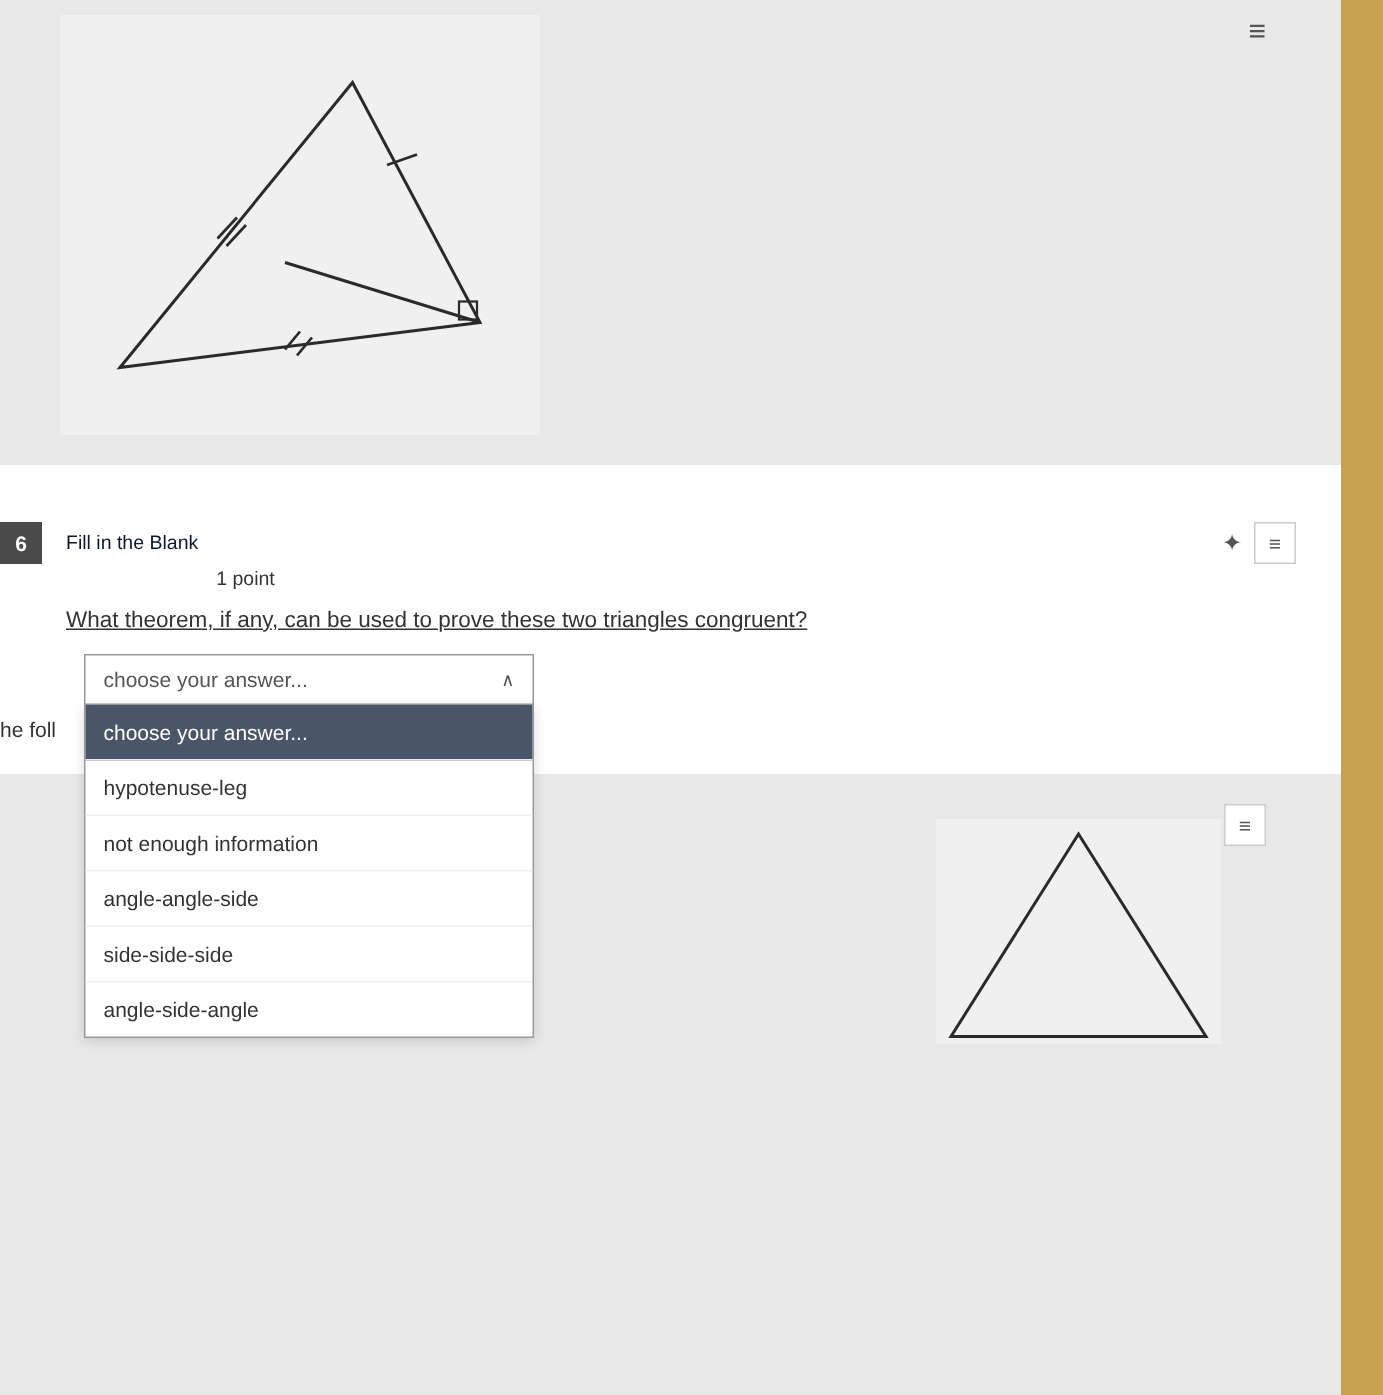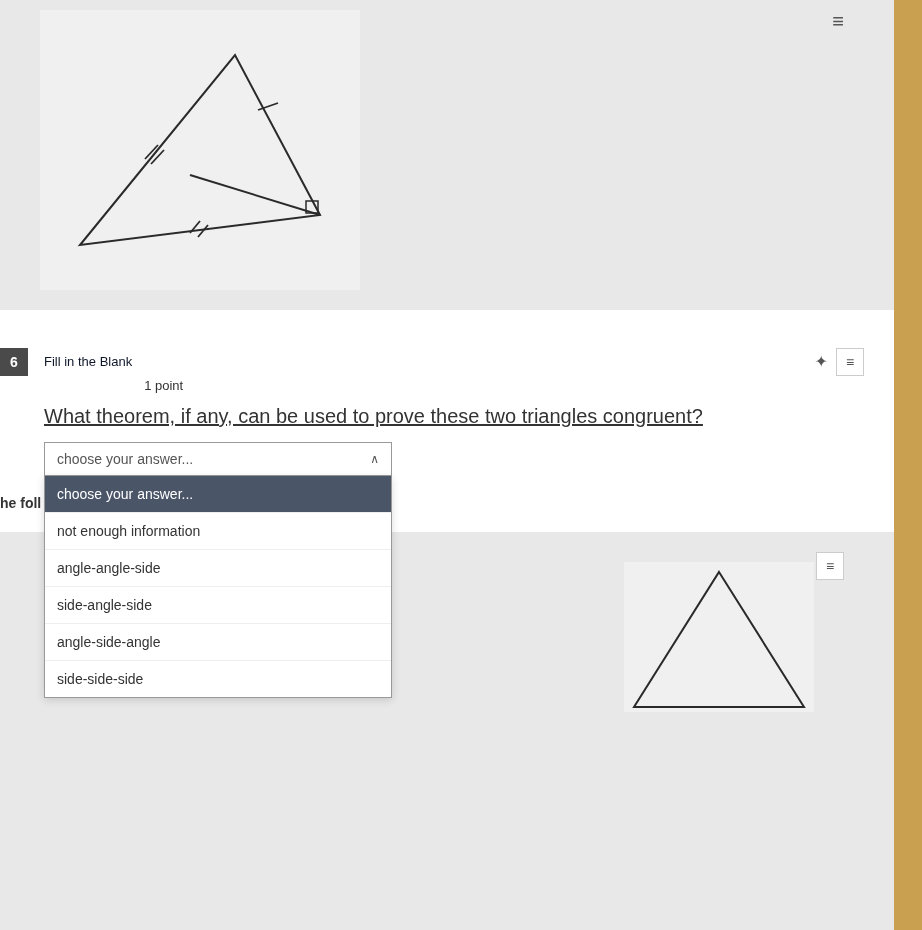--- a/index.html
+++ b/index.html
@@ -98,32 +98,32 @@
       background: white;
       display: flex;
       align-items: center;
       justify-content: center;
       cursor: pointer;
       font-size: 14px;
       color: #555;
     }
 
     .question-text {
-      font-size: 20px;
+      font-size: 15px;
       color: #333;
       padding-left: 44px;
       margin-bottom: 14px;
       text-decoration: underline;
     }
 
     
     .dropdown-container {
       position: relative;
-      margin-left: 44px;
-      width: 348px;
+      margin-left: 56px;
+      width: 300px;
       z-index: 10;
     }
 
     .dropdown-trigger {
       display: flex;
       align-items: center;
       justify-content: space-between;
       border: 1px solid #999;
       background: white;
       padding: 8px 12px;
@@ -226,29 +226,29 @@
 
     <p class="question-text">What theorem, if any, can be used to prove these two triangles congruent?</p>
 
     <div class="dropdown-container">
       <div class="dropdown-trigger">
         <span>choose your answer...</span>
         <span class="dropdown-arrow">∧</span>
       </div>
       <div class="dropdown-menu">
         <div class="dropdown-item selected">choose your answer...</div>
+        <div class="dropdown-item">hypotenuse-leg</div>
         <div class="dropdown-item">not enough information</div>
         <div class="dropdown-item">angle-angle-side</div>
-        <div class="dropdown-item">side-angle-side</div>
+        <div class="dropdown-item">side-side-side</div>
         <div class="dropdown-item">angle-side-angle</div>
-        <div class="dropdown-item">side-side-side</div>
-      </div>
-    </div>
-
-    <div style="position: relative; margin-top: 18px; padding-left: 0; font-weight: bold;">
+      </div>
+    </div>
+
+    <div style="position: relative; margin-top: 8px; padding-left: 0;">
       <span style="font-size: 14px; color: #333;">he foll</span>
     </div>
   </div>
 
   <div class="lower-section">
 
     <div style="position: absolute; right: 50px; top: 20px;">
       <div class="icon-btn">
         <span>≡</span>
       </div>

